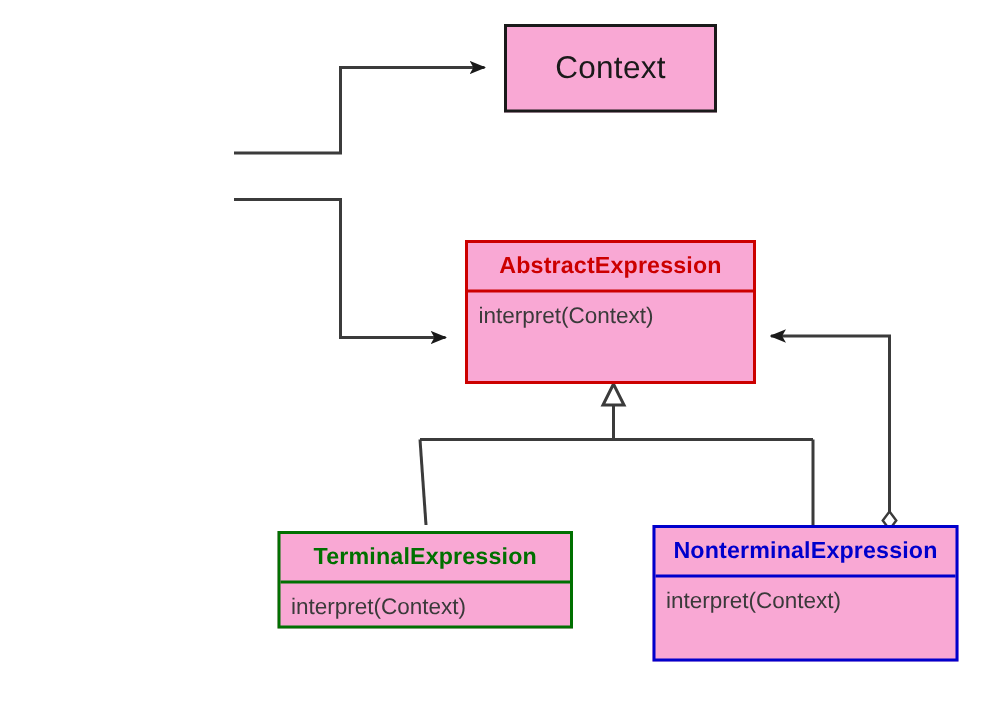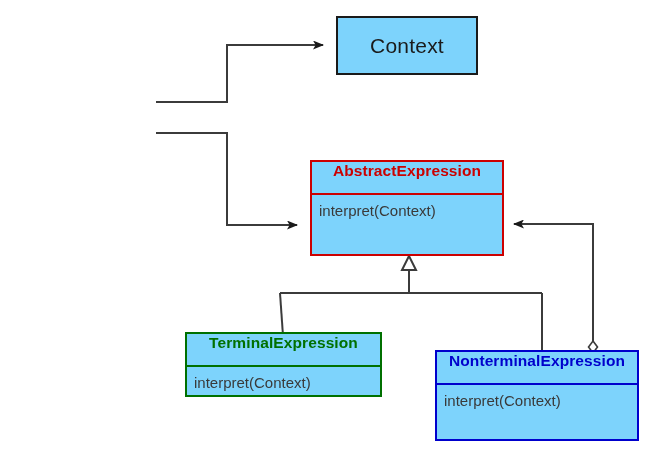--- a/index.html
+++ b/index.html
@@ -21,40 +21,41 @@
     position: absolute;
     left: 0;
     top: 0;
     width: 660px;
     height: 467px;
     pointer-events: none;
   }
   .uml-box {
     position: absolute;
     box-sizing: border-box;
-    background: #7dd3fc;
+    background: #f9a8d4;
     border-style: solid;
     border-width: 2px;
     z-index: 3;
   }
   .simple-box {
     display: flex;
     align-items: center;
     justify-content: center;
   }
   .simple-label {
     font-size: 21px;
     color: #1a1a1a;
     font-weight: normal;
     letter-spacing: 0.2px;
   }
   .class-title-row {
     box-sizing: border-box;
     height: 33px;
     display: flex;
+    align-items: center;
     justify-content: center;
     border-bottom-style: solid;
     border-bottom-width: 2px;
   }
   .class-title {
     font-size: 15.5px;
     font-weight: bold;
     letter-spacing: 0.1px;
   }
   .class-body {
@@ -122,21 +123,21 @@
 
   <div class="uml-box" style="left:310px; top:160px; width:194px; height:96px; border-color:#CC0000;">
     <div class="class-title-row" style="border-bottom-color:#CC0000;">
       <span class="class-title" style="color:#CC0000;">AbstractExpression</span>
     </div>
     <div class="class-body">
       <div class="member-line">interpret(Context)</div>
     </div>
   </div>
 
-  <div class="uml-box" style="left:185px; top:332px; width:197px; height:65px; border-color:#007000;">
+  <div class="uml-box" style="left:185px; top:354px; width:197px; height:65px; border-color:#007000;">
     <div class="class-title-row" style="border-bottom-color:#007000;">
       <span class="class-title" style="color:#007000;">TerminalExpression</span>
     </div>
     <div class="class-body">
       <div class="member-line">interpret(Context)</div>
     </div>
   </div>
 
   <div class="uml-box" style="left:435px; top:350px; width:204px; height:91px; border-color:#0000CC;">
     <div class="class-title-row" style="border-bottom-color:#0000CC;">

